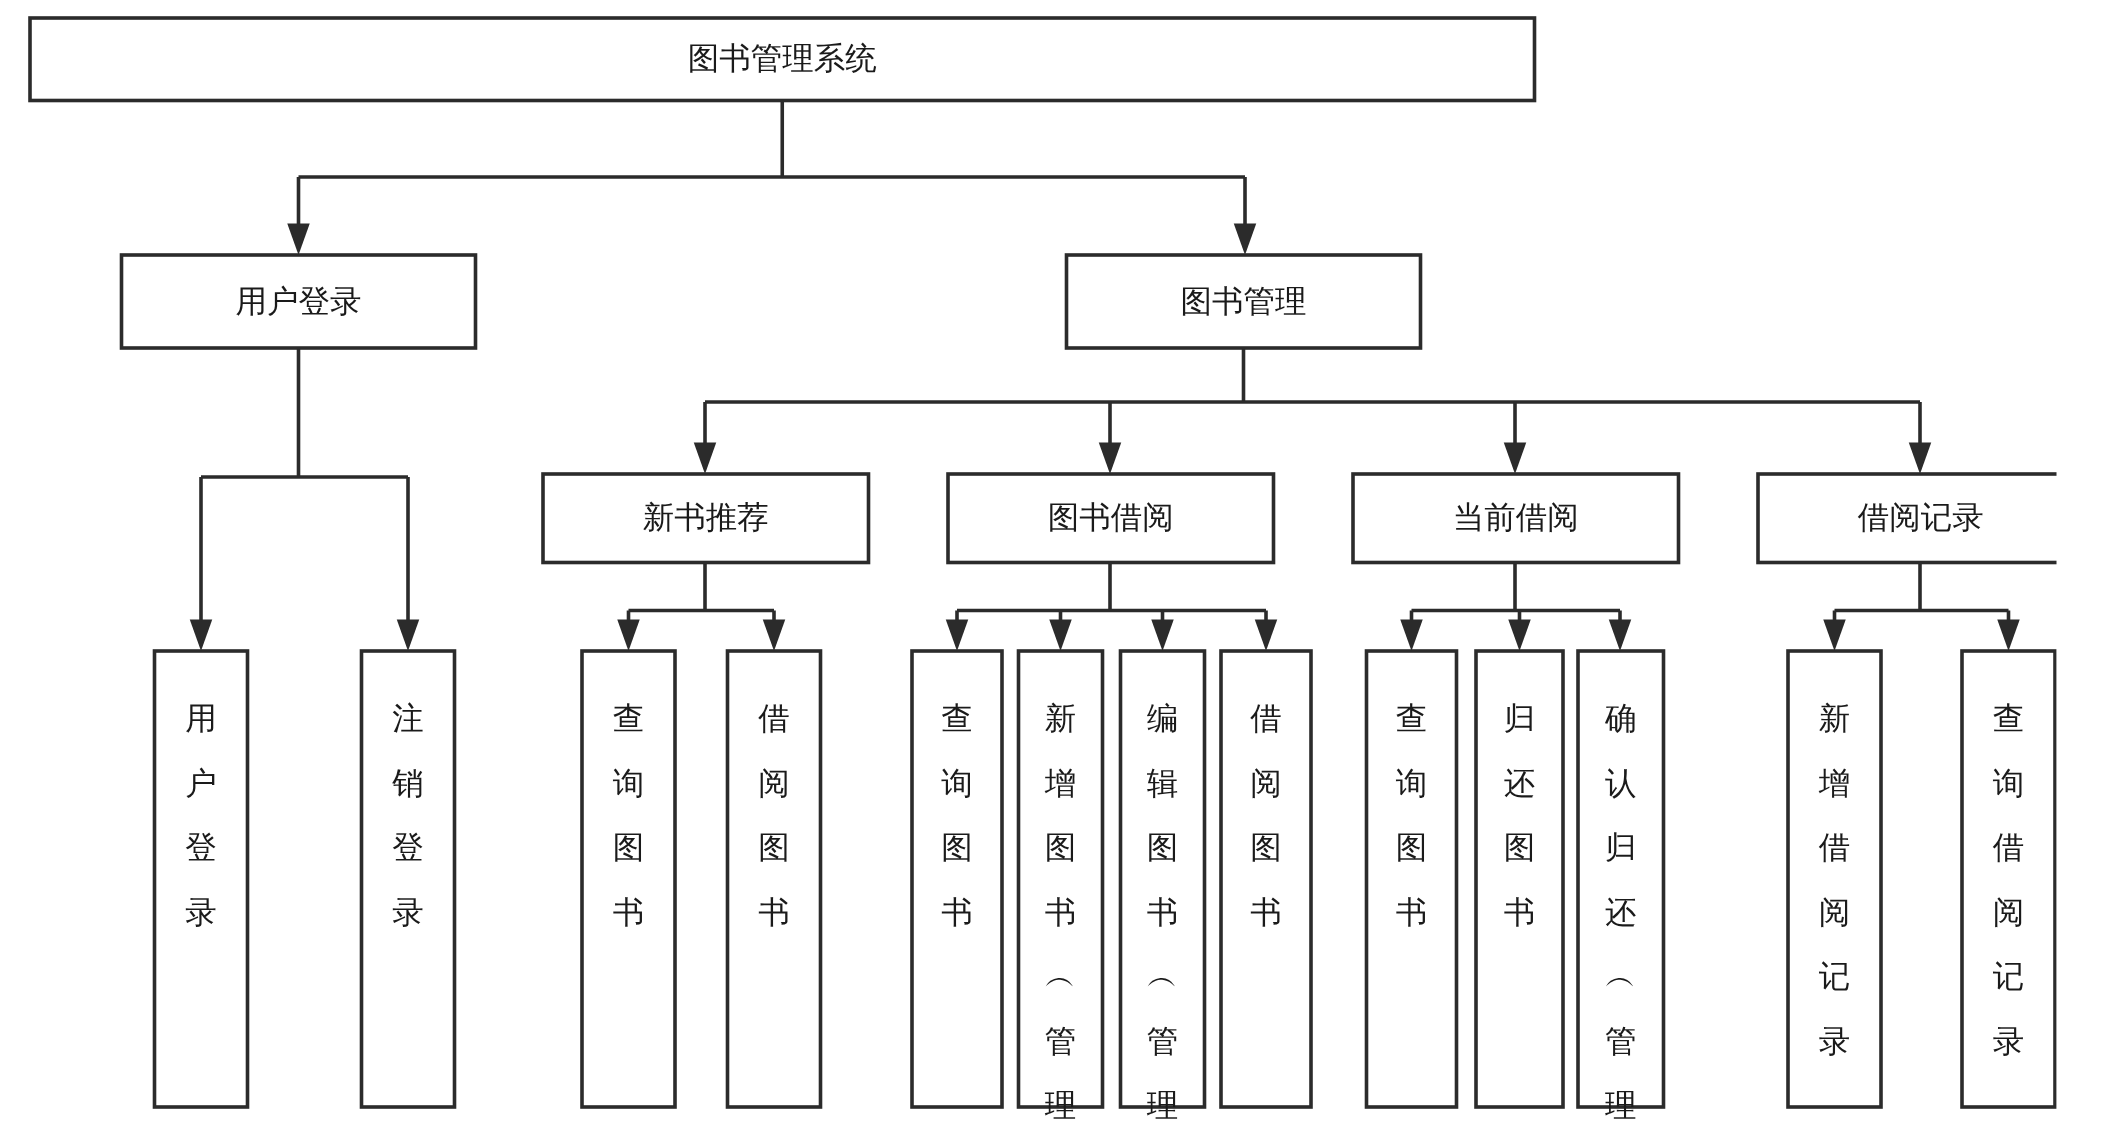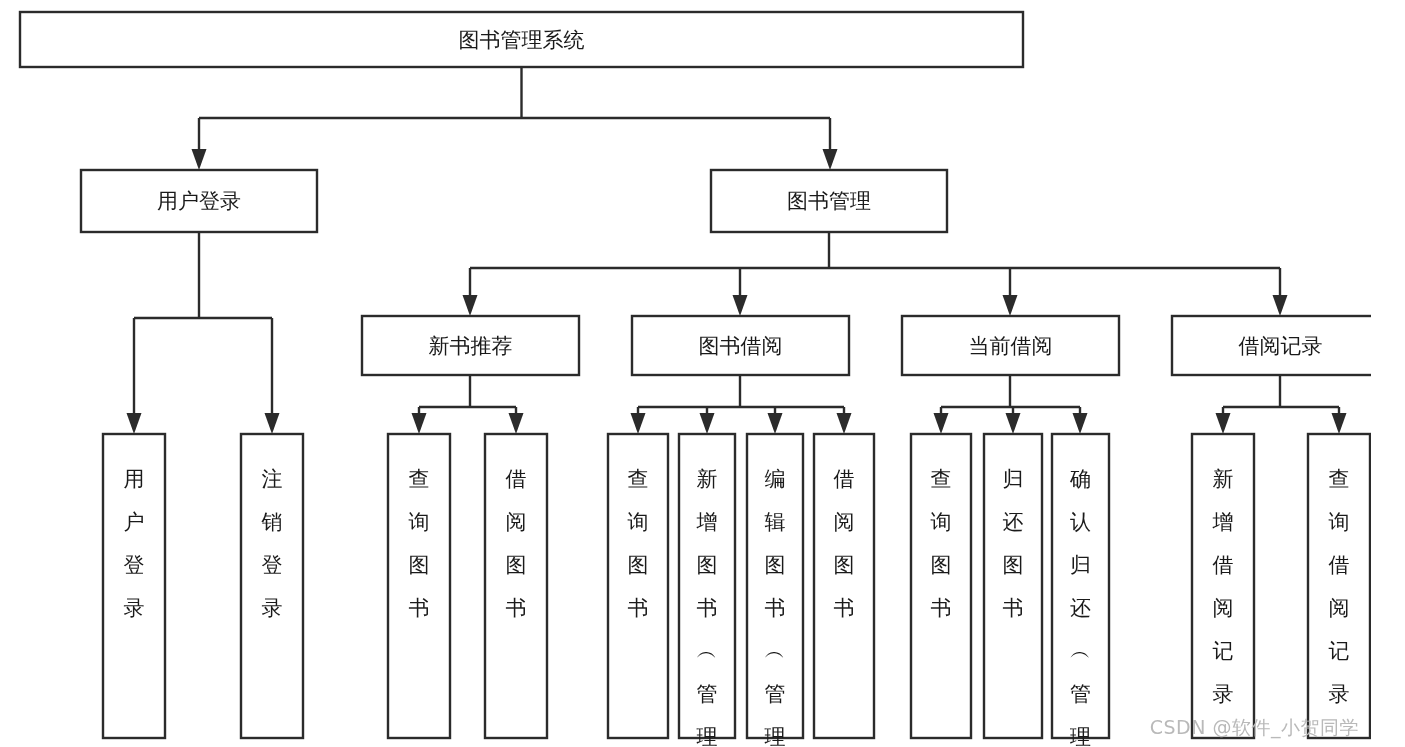--- a/index.html
+++ b/index.html
@@ -221,15 +221,14 @@
           <text class="node-label-v" x="1223" y="486"><tspan x="1223" dy="0">新</tspan><tspan x="1223" dy="43">增</tspan><tspan x="1223" dy="43">借</tspan><tspan x="1223" dy="43">阅</tspan><tspan x="1223" dy="43">记</tspan><tspan x="1223" dy="43">录</tspan></text>
         </g>
         <g>
           <rect class="node-box" x="1308" y="434" width="62" height="304"></rect>
           <text class="node-label-v" x="1339" y="486"><tspan x="1339" dy="0">查</tspan><tspan x="1339" dy="43">询</tspan><tspan x="1339" dy="43">借</tspan><tspan x="1339" dy="43">阅</tspan><tspan x="1339" dy="43">记</tspan><tspan x="1339" dy="43">录</tspan></text>
         </g>
       </g>
 
   </svg>
 
-  <div class="watermark-text" style="color: rgb(185, 185, 185);">CSDN @软件_小贺同学</div>
 
 </div>
 
 </body></html>

